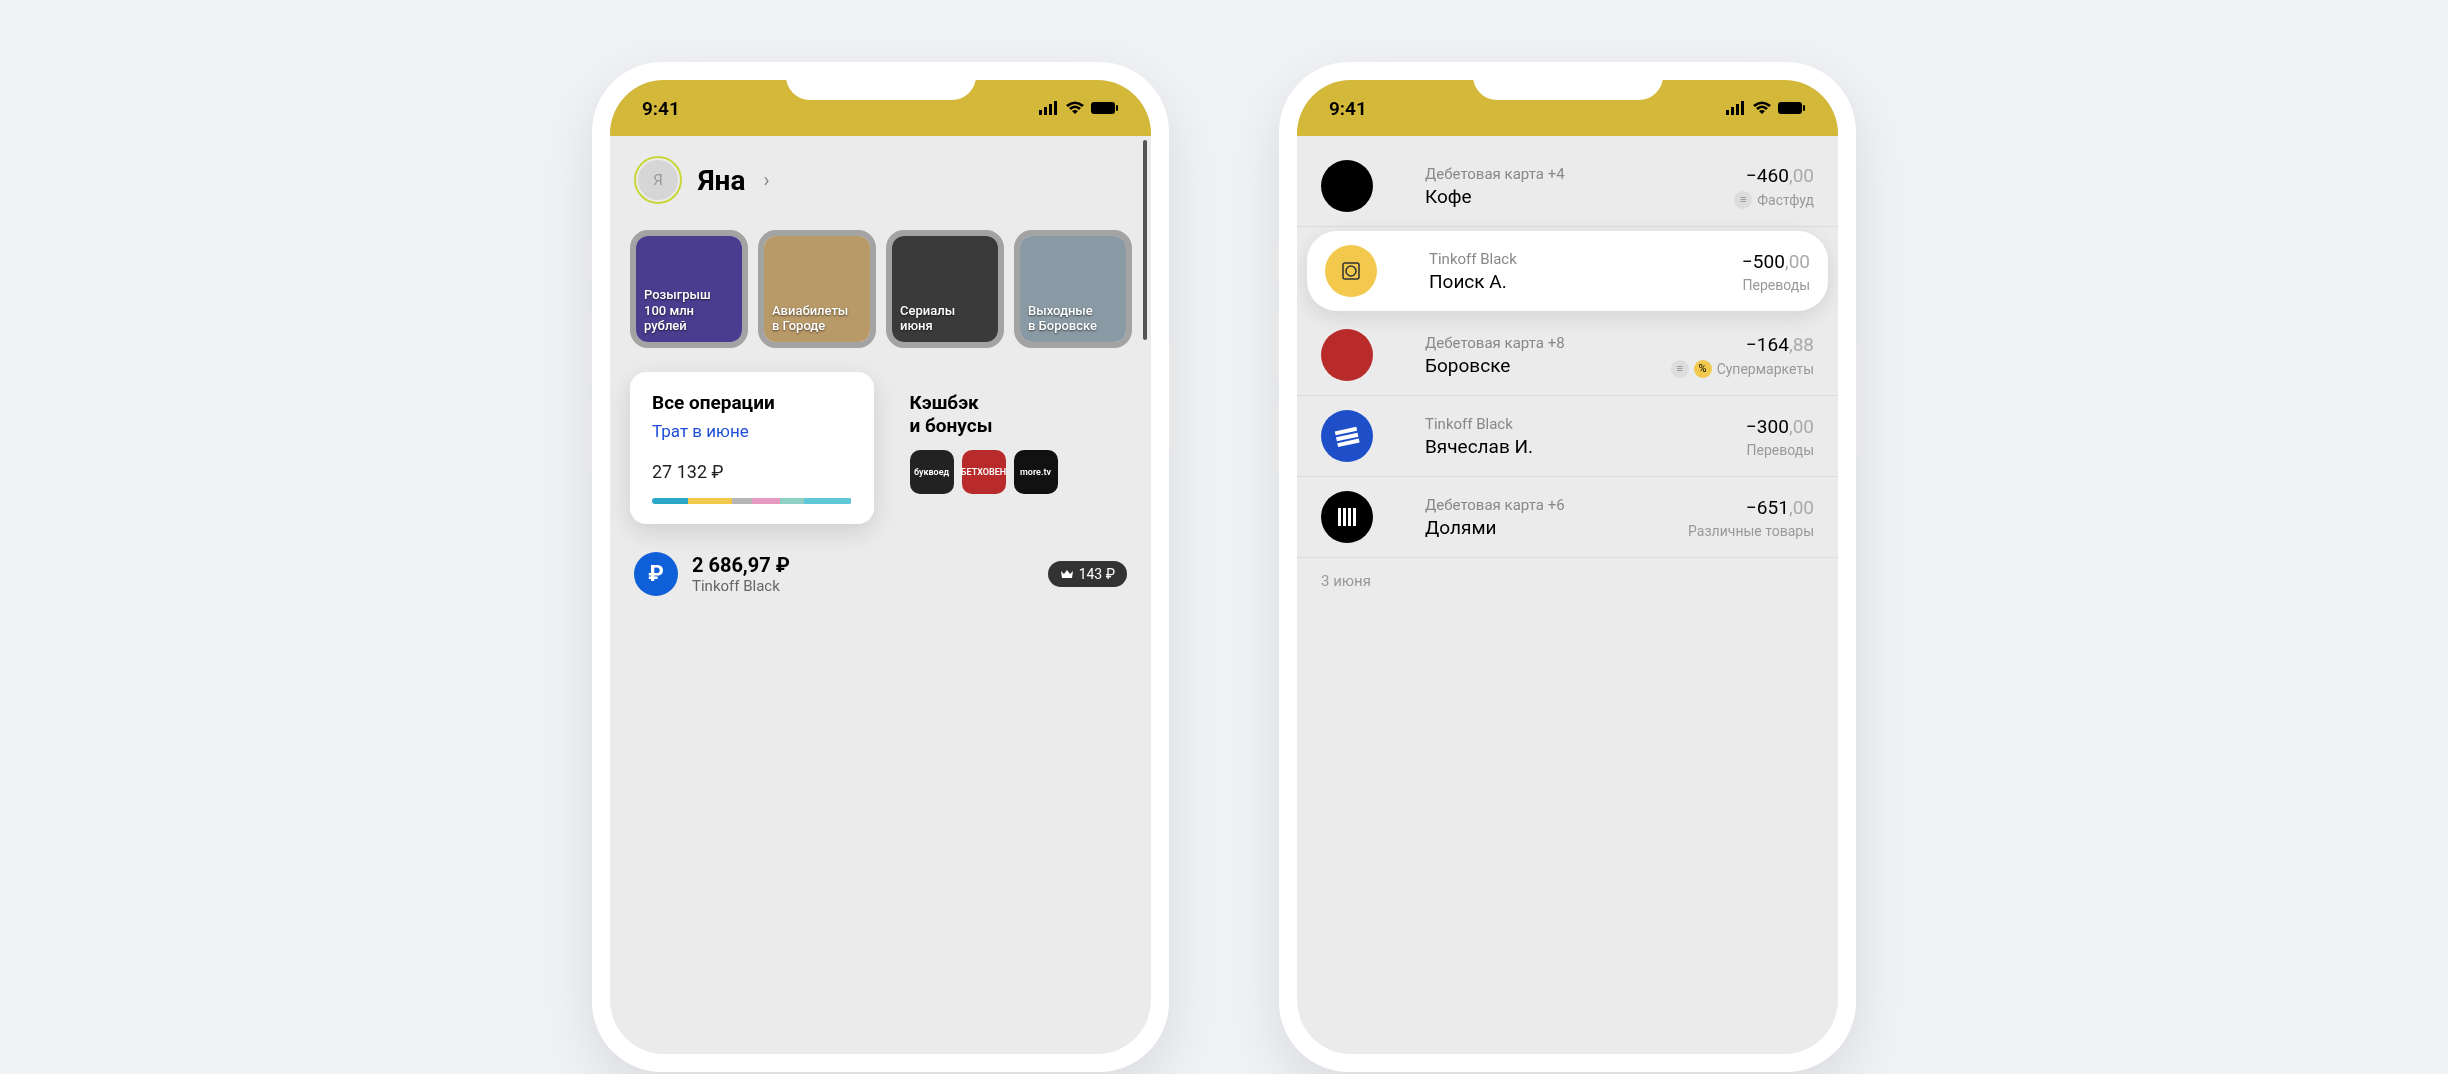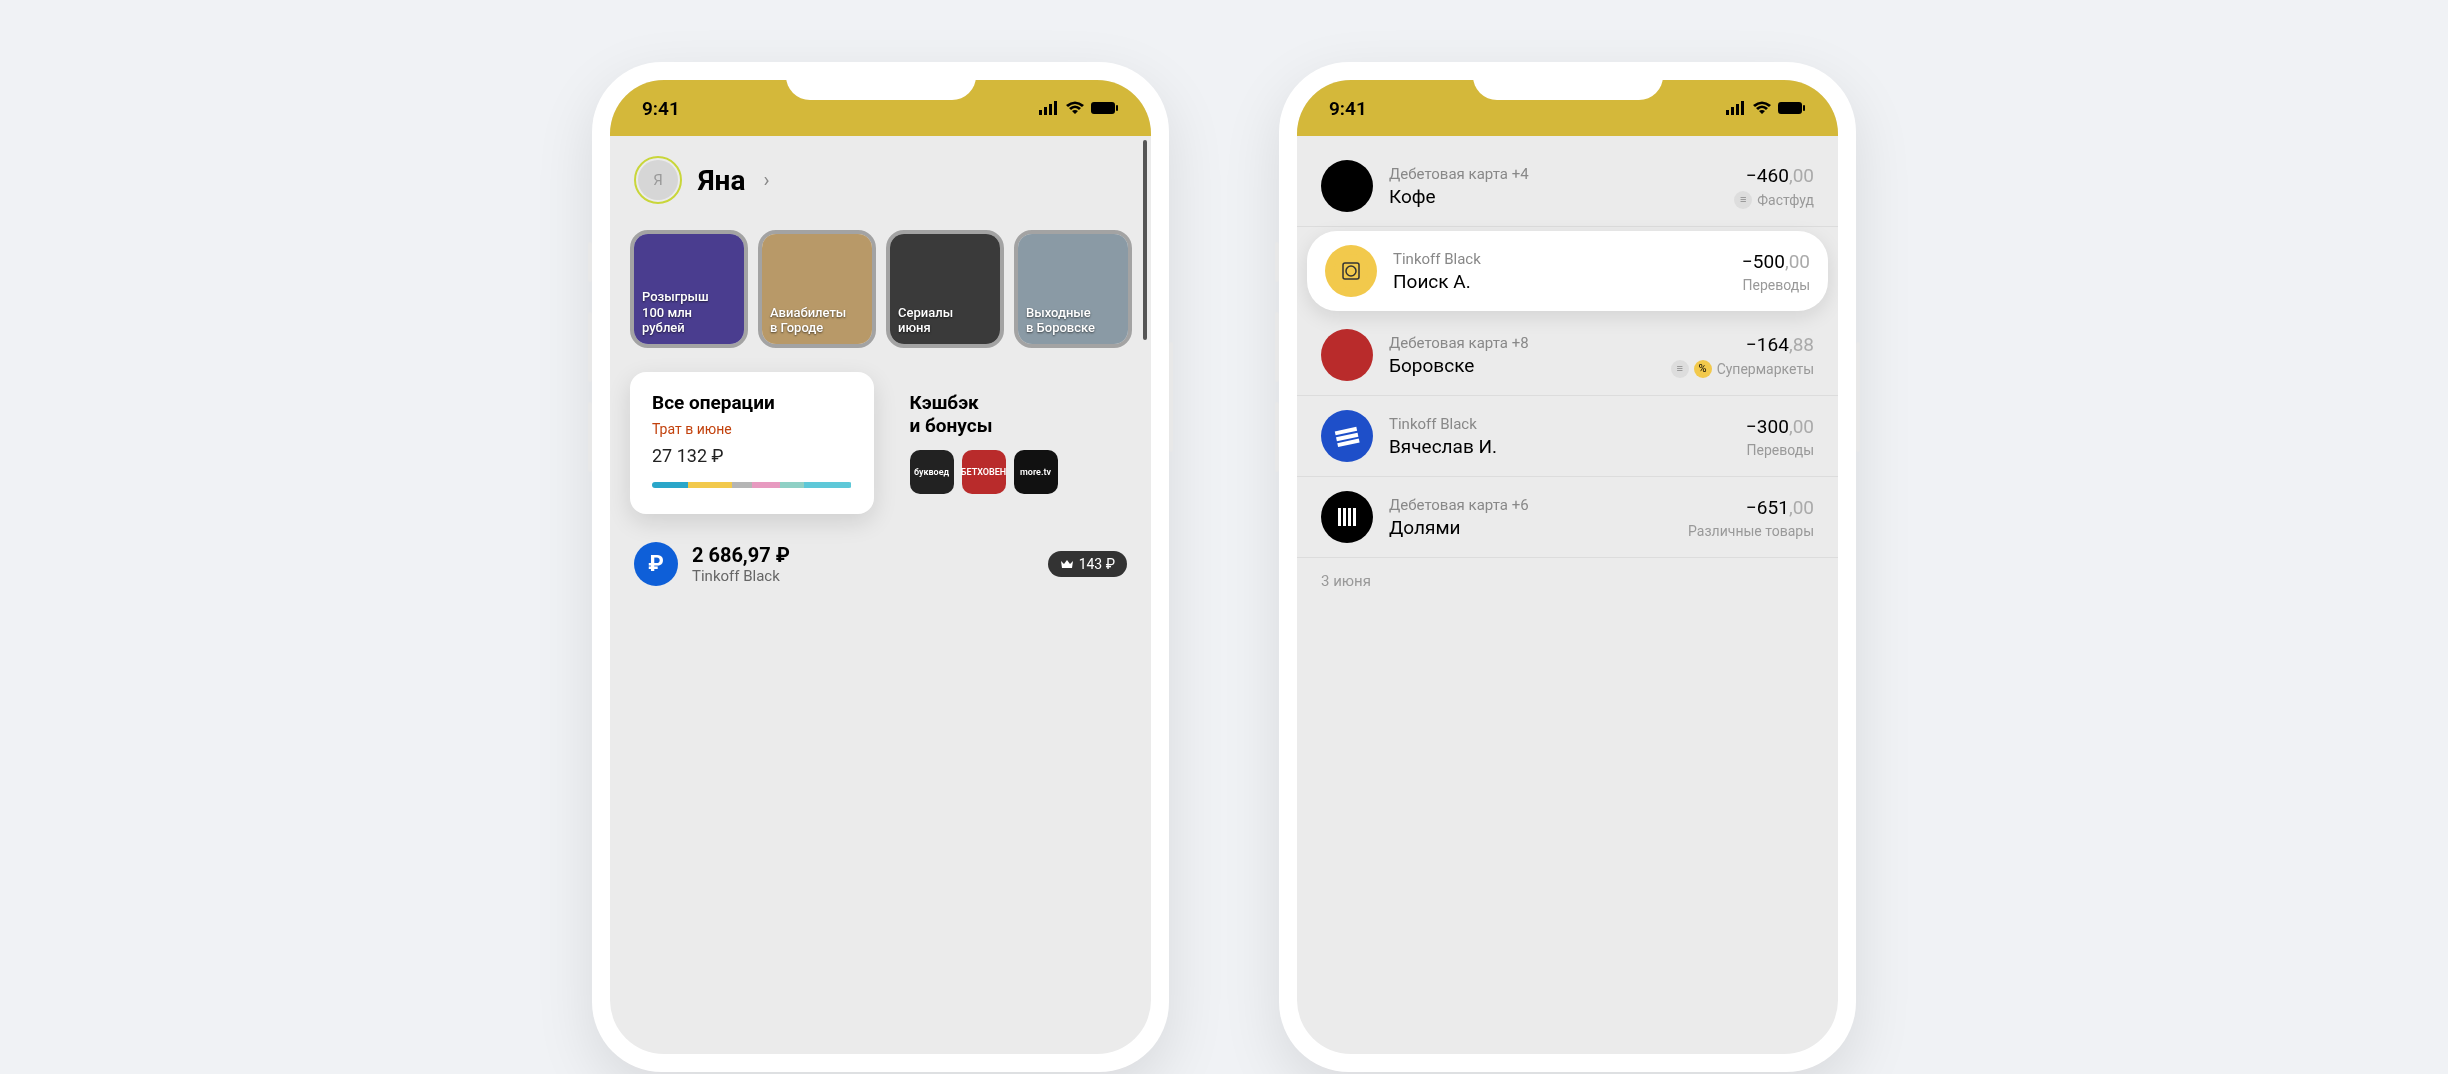--- a/index.html
+++ b/index.html
@@ -16,47 +16,47 @@
 .side-btn.right1 { right: -4px; top: 280px; width: 4px; height: 110px; }
 
 
 .header-user { display: flex; align-items: center; gap: 16px; padding: 20px 24px 12px; }
 .avatar-ring { width: 48px; height: 48px; border: 2px solid #c9d63a; border-radius: 50%; display: flex; align-items: center; justify-content: center; }
 .avatar-inner { width: 40px; height: 40px; background: #d6d6d6; border-radius: 50%; display: flex; align-items: center; justify-content: center; color: #999; font-size: 15px; }
 .user-name { font-size: 28px; font-weight: 700; color: #000; }
 .chev { color: #888; font-size: 20px; margin-left: 2px; }
 .search-bar { margin: 10px 20px; background: #dedede; border-radius: 14px; padding: 14px 18px; display: flex; align-items: center; gap: 12px; color: #888; font-size: 20px; }
 .stories { display: flex; gap: 10px; padding: 14px 20px; overflow: hidden; }
-.story { width: 118px; height: 118px; border-radius: 18px; position: relative; overflow: hidden; flex-shrink: 0; border: 4px solid #a3a3a3; }
+.story { width: 118px; height: 118px; border-radius: 18px; position: relative; overflow: hidden; flex-shrink: 0; border: 6px solid #a3a3a3; }
 .story-bg { width: 100%; height: 100%; }
 .story-text { position: absolute; bottom: 8px; left: 8px; right: 8px; color: #fff; font-size: 13px; line-height: 1.2; font-weight: 500; text-shadow: 0 1px 2px rgba(0,0,0,0.6); }
 .widgets { display: flex; gap: 14px; padding: 10px 20px; }
 .widget { flex: 1; border-radius: 16px; padding: 20px 22px; }
 .widget.ops { background: #fff; box-shadow: 0 8px 24px rgba(0,0,0,0.12); }
 .widget.cash { background: transparent; }
 .widget-title { font-size: 19px; font-weight: 700; color: #000; margin-bottom: 6px; line-height: 1.2; }
-.widget-sub { font-size: 14px; color: #c2410c; margin-bottom: 8px; }
+.widget-sub { font-size: 17px; color: #1d4ed8; margin-bottom: 20px; }
 .widget-amt { font-size: 18px; color: #222; }
 .cash-icons { display: flex; gap: 8px; margin-top: 12px; }
 .cash-icon { width: 44px; height: 44px; border-radius: 10px; display: flex; align-items: center; justify-content: center; color: #fff; font-size: 9px; font-weight: 600; }
 .spend-bar { height: 6px; border-radius: 3px; margin-top: 16px; display: flex; overflow: hidden; }
 .spend-seg { height: 100%; }
 .account-row { display: flex; align-items: center; padding: 18px 24px; gap: 14px; }
 .account-icon { width: 44px; height: 44px; border-radius: 50%; background: #0e5fd8; display: flex; align-items: center; justify-content: center; color: #fff; font-size: 22px; font-weight: 700; }
 .account-info { flex: 1; }
 .account-bal { font-size: 20px; font-weight: 700; color: #000; }
 .account-name { font-size: 15px; color: #666; }
 .loyalty-badge { background: #333; color: #fff; border-radius: 14px; padding: 5px 12px; font-size: 14px; display: flex; align-items: center; gap: 5px; }
 
 
 .tx-list { padding-top: 10px; }
 .tx-row { display: flex; align-items: center; padding: 14px 24px; gap: 16px; border-bottom: 1px solid #dcdcdc; }
 .tx-row.highlight { background: #fff; border-radius: 30px; margin: 4px 10px; border: none; box-shadow: 0 6px 20px rgba(0,0,0,0.1); padding: 14px 18px; }
 .tx-icon { width: 52px; height: 52px; border-radius: 50%; flex-shrink: 0; display: flex; align-items: center; justify-content: center; color: #fff; }
-.tx-body { flex: 1; min-width: 0; }
+.tx-body { flex: 1; min-width: 0; margin-left: 36px; }
 .tx-source { font-size: 15px; color: #888; }
 .tx-source .plus { color: #888; }
 .tx-title { font-size: 19px; color: #000; margin-top: 2px; }
 .tx-right { text-align: right; }
 .tx-amt { font-size: 19px; color: #000; }
 .tx-amt .cents { color: #aaa; }
 .tx-cat { font-size: 14px; color: #999; margin-top: 4px; display: flex; align-items: center; justify-content: flex-end; gap: 5px; }
 .cat-badge { width: 18px; height: 18px; border-radius: 50%; background: #ddd; display: inline-flex; align-items: center; justify-content: center; font-size: 11px; }
 .date-sep { padding: 14px 24px; font-size: 15px; color: #999; }
 .scrollbar-track { position: absolute; right: 4px; top: 60px; width: 4px; height: 300px; }

